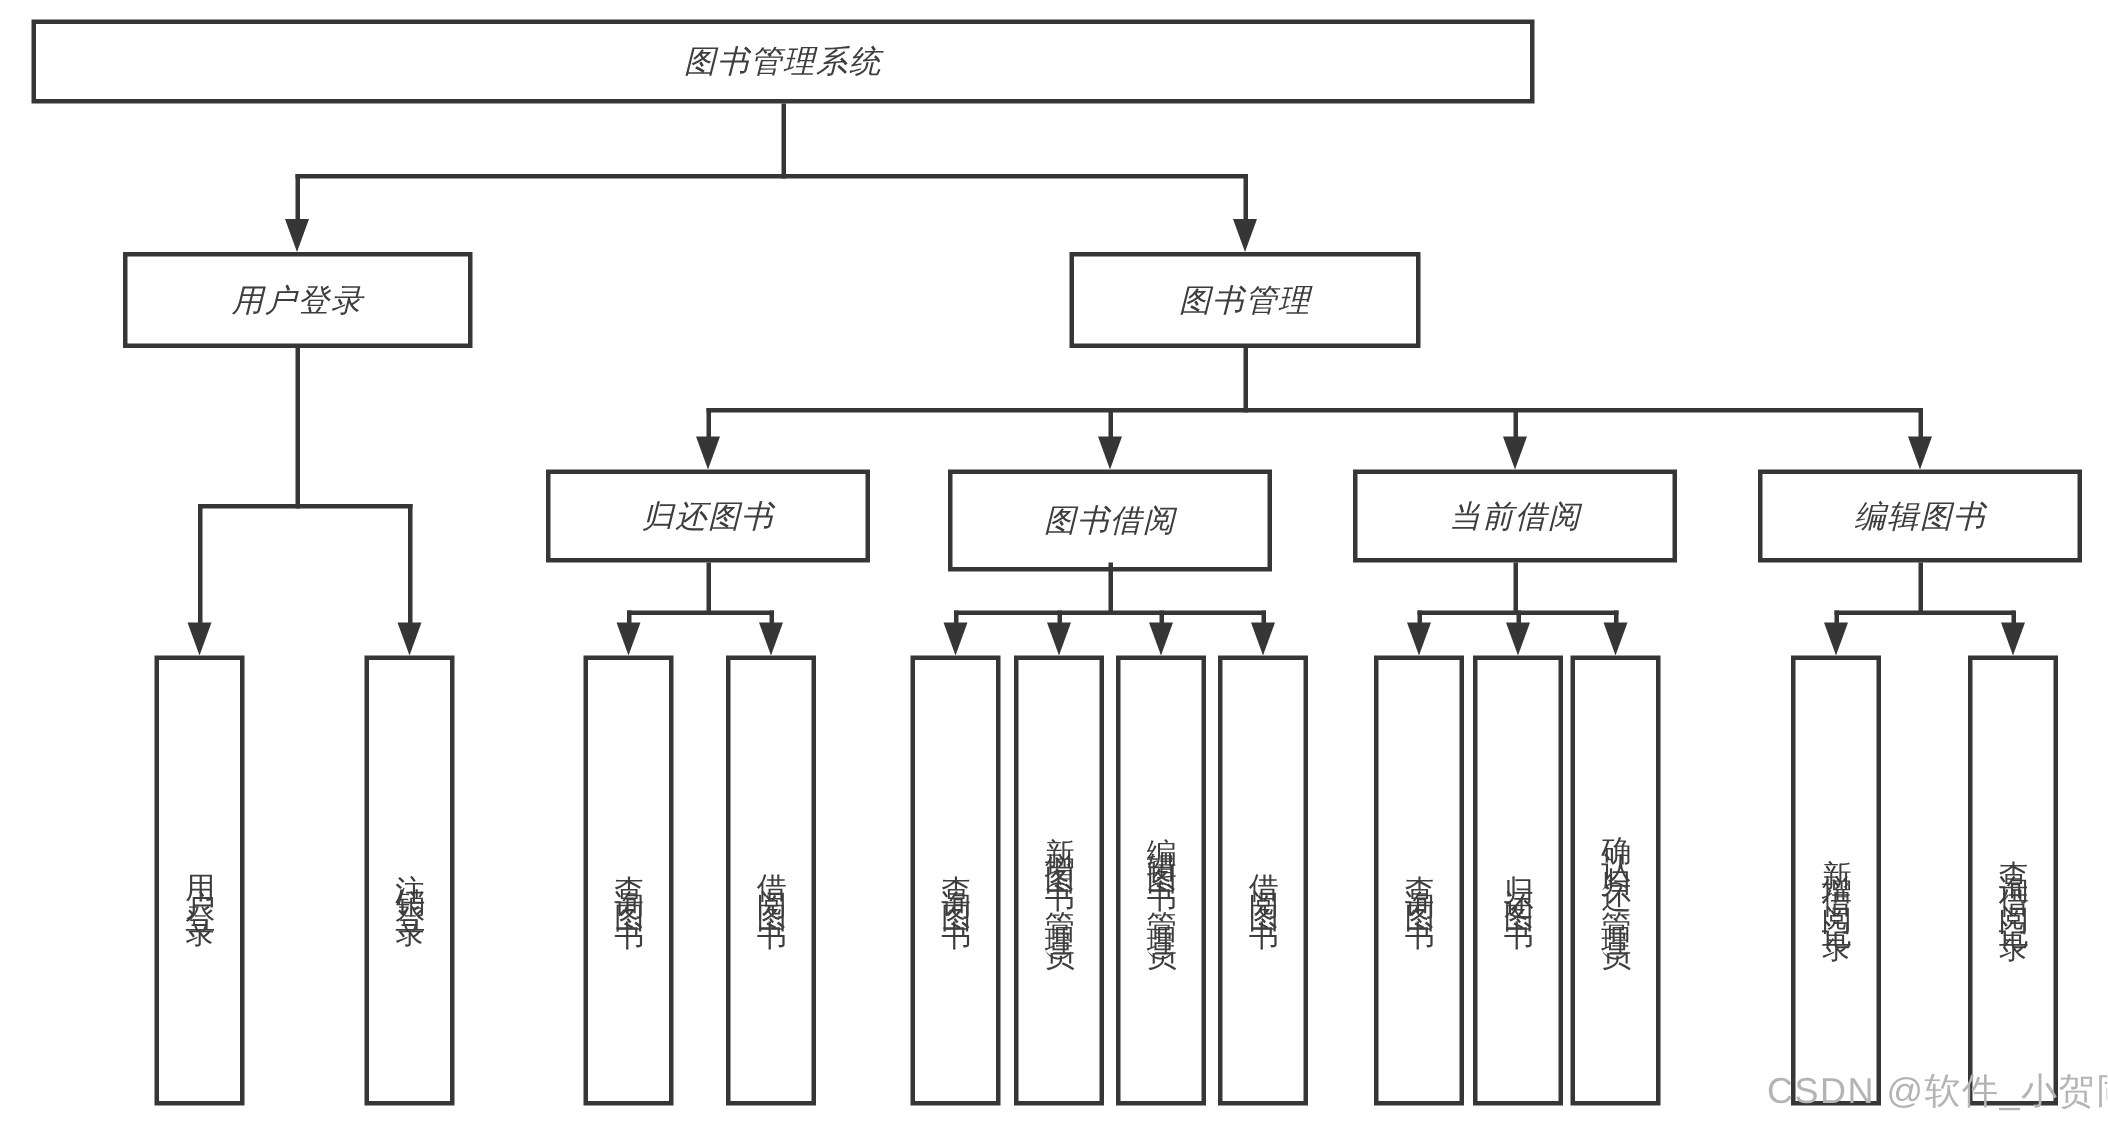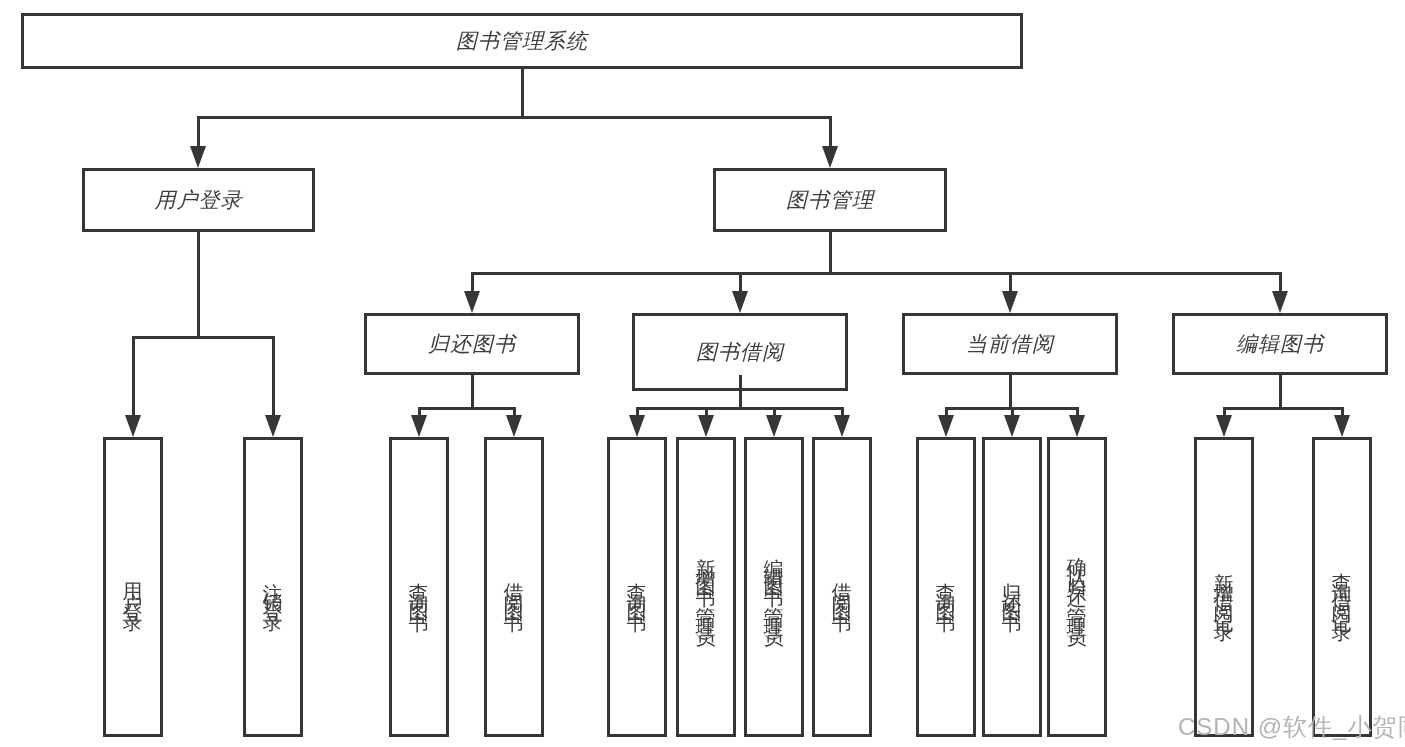--- a/index.html
+++ b/index.html
@@ -68,21 +68,21 @@
   <div class="shaft" style="left:739px; top:272px; height:22px;"></div>
   <div class="head" style="left:732px; top:291px;"></div>
   <div class="shaft" style="left:1009px; top:272px; height:22px;"></div>
   <div class="head" style="left:1002px; top:291px;"></div>
   <div class="shaft" style="left:1279px; top:272px; height:22px;"></div>
   <div class="head" style="left:1272px; top:291px;"></div>
 
   <div class="box" style="left:364px; top:313px; width:216px; height:62px;">
     <span class="h-label">归还图书</span>
   </div>
-  <div class="box" style="left:632px; top:313px; width:216px; height:78px;">
+  <div class="box" style="left:632px; top:313px; width:216px; height:68px;">
     <span class="h-label">图书借阅</span>
   </div>
   <div class="box" style="left:902px; top:313px; width:216px; height:62px;">
     <span class="h-label">当前借阅</span>
   </div>
   <div class="box" style="left:1172px; top:313px; width:216px; height:62px;">
     <span class="h-label">编辑图书</span>
   </div>
 
   <div class="shaft" style="left:471px; top:375px; height:35px;"></div>

